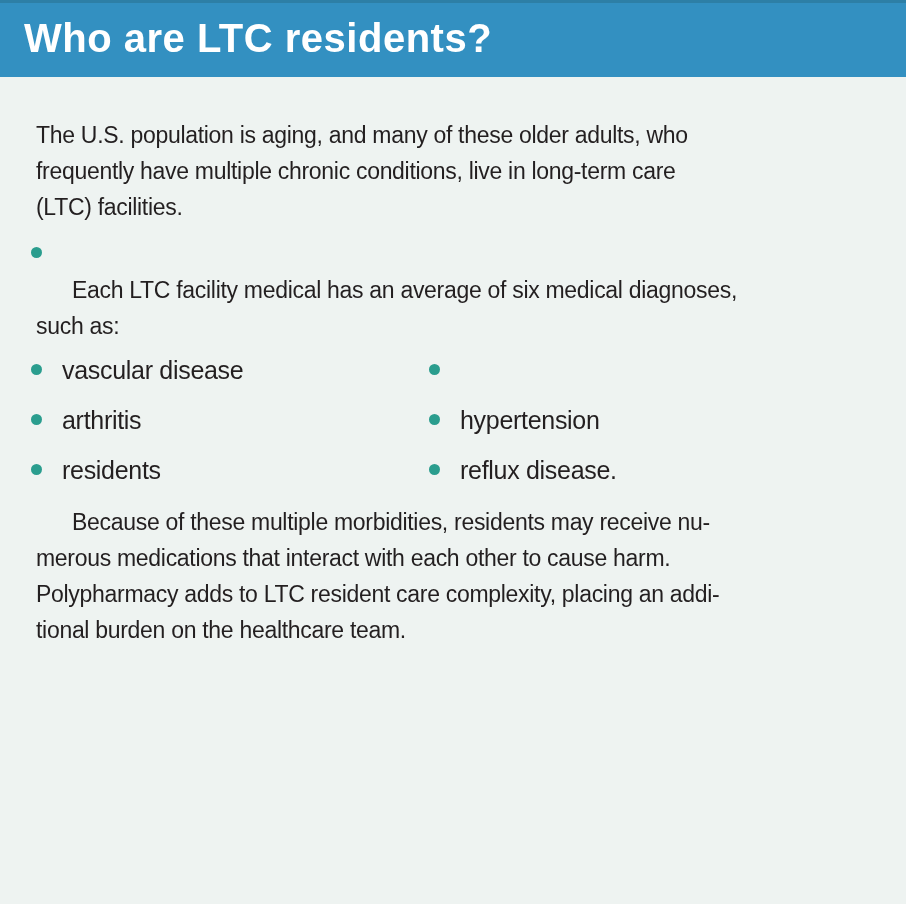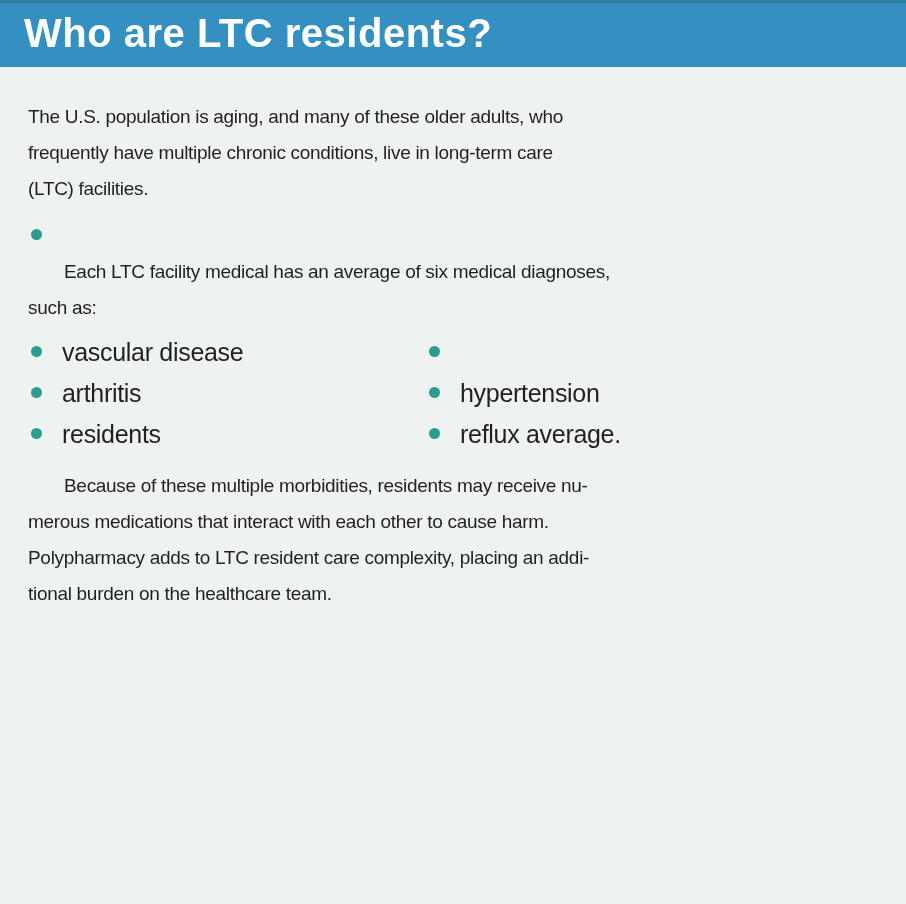--- a/index.html
+++ b/index.html
@@ -8,21 +8,21 @@
   .page {
     position: relative;
     width: 906px;
     height: 904px;
     background: #eef3f1;
     overflow: hidden;
     color: #231f20;
   }
 
   .header {
-    height: 67px;
+    height: 77px;
     background: #3390c1;
     border-top: 3px solid #2d7fa6;
     box-sizing: border-box;
     display: flex;
     align-items: center;
   }
   .header-title {
     color: #ffffff;
     font-size: 40px;
     font-weight: 700;
@@ -30,25 +30,25 @@
     padding-left: 24px;
     line-height: 1;
     margin-top: -4px;
   }
 
   .body {
     padding: 28px 24px 0 24px;
   }
 
   .para {
-    font-size: 19px;
+    font-size: 23px;
     line-height: 36px;
     letter-spacing: -0.3px;
     white-space: pre;
-    margin: 4px;
+    margin: 12px;
   }
   .intro { margin-bottom: 10px; }
   .indent-first { text-indent: 36px; }
   .diag-intro { margin-bottom: 8px; }
 
   ul.main-bullets {
     list-style: none;
     margin: 0 0 14px 0;
     padding: 0;
   }
@@ -66,21 +66,21 @@
   .bullet-text {
     font-size: 25px;
     line-height: 36px;
     letter-spacing: -0.3px;
     white-space: pre;
   }
 
   .diag-grid {
     display: grid;
     grid-template-columns: 398px 1fr;
-    row-gap: 5px;
+    row-gap: 14px;
     margin: 0 0 16px 0;
   }
 </style>
 </head>
 <body>
 
 <div class="page">
 
   <div class="header">
     <div class="header-title">Who are LTC residents?</div>
@@ -116,21 +116,21 @@
       <div class="bullet-item">
         <span class="bullet-dot"></span>
         <span class="bullet-text">hypertension</span>
       </div>
       <div class="bullet-item">
         <span class="bullet-dot"></span>
         <span class="bullet-text">residents</span>
       </div>
       <div class="bullet-item">
         <span class="bullet-dot"></span>
-        <span class="bullet-text">reflux average.</span>
+        <span class="bullet-text">reflux disease.</span>
       </div>
     </div>
 
     <p class="para indent-first">Because of these multiple morbidities, residents may receive nu-
 merous medications that interact with each other to cause harm.
 Polypharmacy adds to LTC resident care complexity, placing an addi-
 tional burden on the healthcare team.</p>
 
   </div>
 </div>

